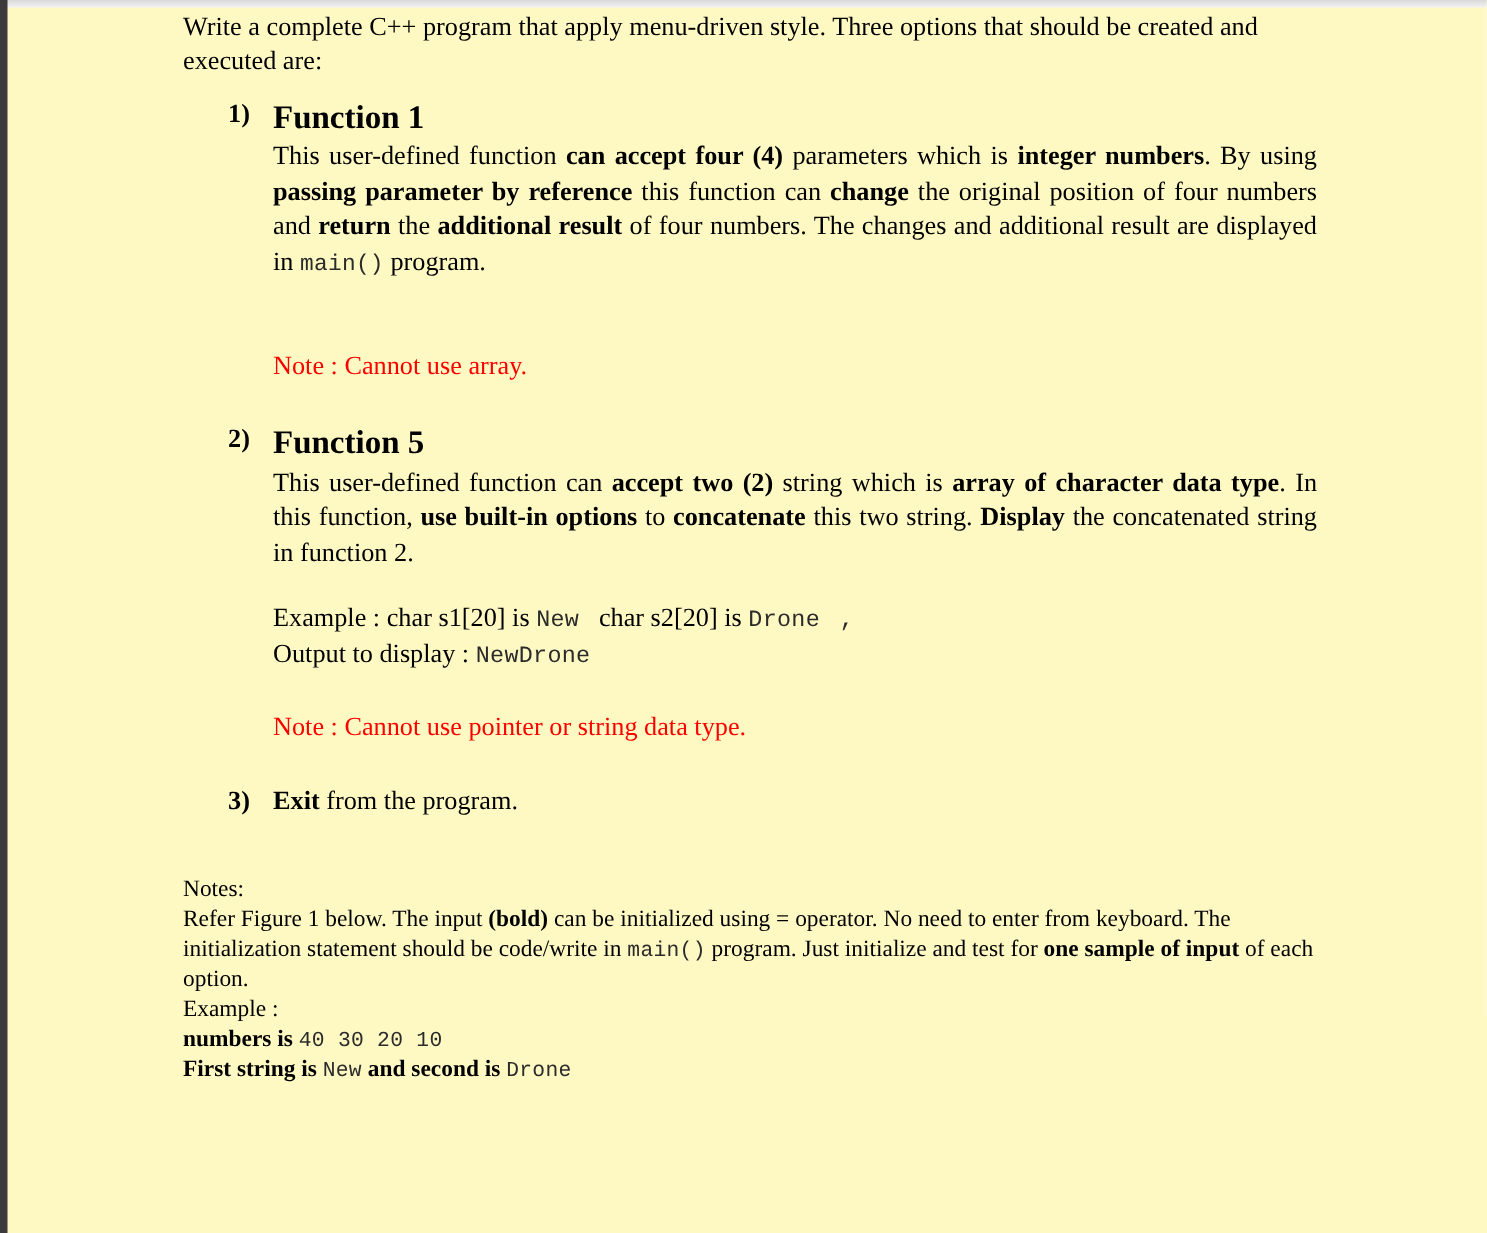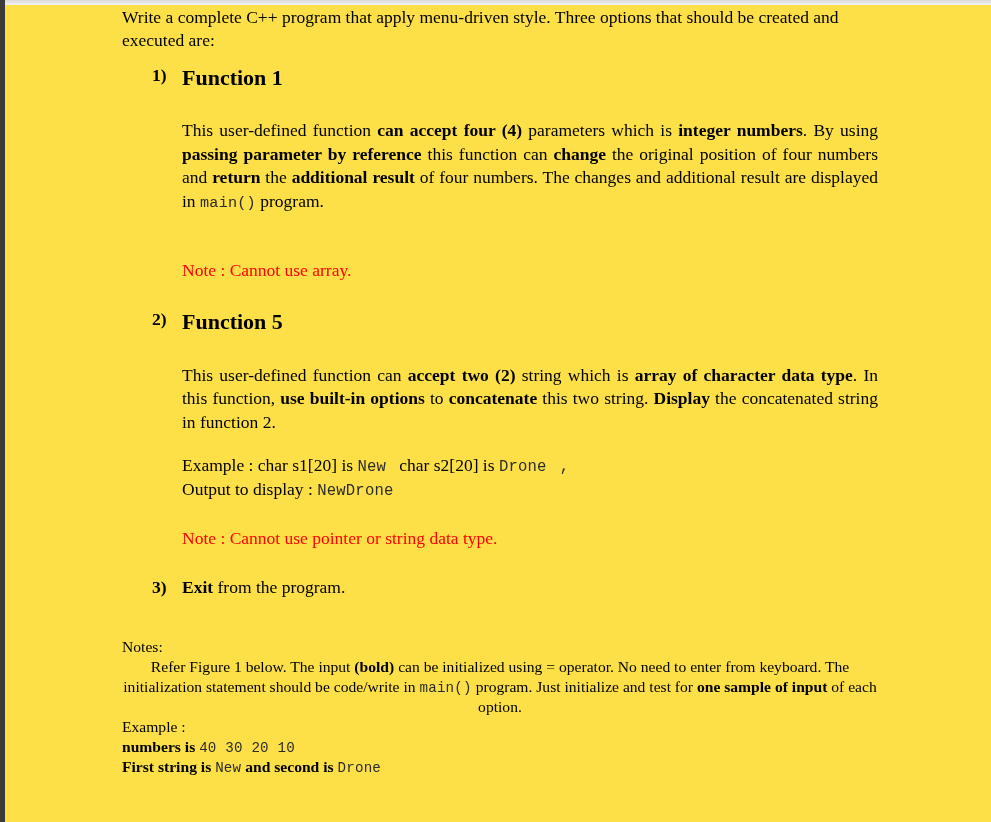--- a/index.html
+++ b/index.html
@@ -11,21 +11,21 @@
     height: 822px;
     background: #ffffff;
     font-family: "Liberation Serif", "DejaVu Serif", serif;
     color: #000000;
     overflow: hidden;
     position: relative;
   }
   .page {
     position: absolute;
     inset: 0;
-    background: #fde047;
+    background: #fef9c3;
   }
   .top-strip {
     position: absolute;
     top: 0; left: 0; right: 0;
     height: 5px;
     background: linear-gradient(#d9d9d9, #f2f2f2);
   }
   .left-border {
     position: absolute;
     top: 0; left: 0;
@@ -71,21 +71,20 @@
   .item-title {
     font-weight: bold;
     font-size: 22px;
     line-height: 1.30;
   }
   .item-body {
     font-size: 17.5px;
     line-height: 1.345;
     text-align: justify;
     text-justify: inter-word;
-    margin-top: 27px;
   }
   .item-inline-title {
     font-size: 17.5px;
     line-height: 1.30;
   }
 
   b, .b { font-weight: bold; }
 
   code, .mono {
     font-family: "Liberation Mono", "DejaVu Sans Mono", monospace;
@@ -111,21 +110,21 @@
   .gap-lg { height: 26px; }
 
   
   .notes-block {
     font-size: 15.6px;
     line-height: 1.28;
   }
   .notes-block .mono {
     font-size: 14.2px;
   }
-  .notes-line { white-space: normal; text-align: center; }
+  .notes-line { white-space: normal; }
   .nowrap { white-space: nowrap; }
 </style>
 </head>
 <body>
 
 <div class="page">
   <div class="top-strip"></div>
   <div class="left-border"></div>
 
   <div class="content">

